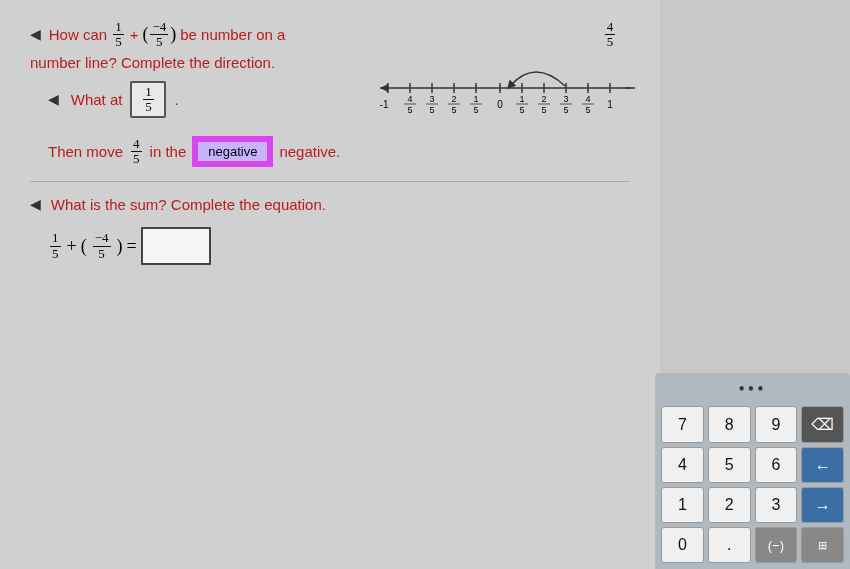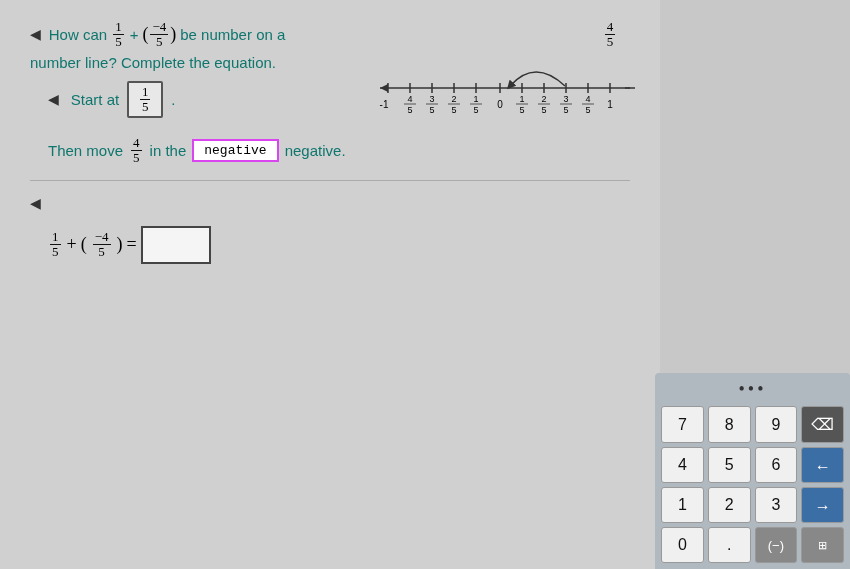--- a/index.html
+++ b/index.html
@@ -34,21 +34,21 @@
     }
 
     .speaker-icon {
       color: #333;
       font-size: 14px;
       margin-right: 4px;
     }
 
     .question-text {
       font-size: 15px;
-      color: #0f766e;
+      color: #b91c1c;
       font-family: Arial, sans-serif;
     }
 
     .fraction {
       display: inline-flex;
       flex-direction: column;
       align-items: center;
       vertical-align: middle;
       font-size: 13px;
       line-height: 1.1;
@@ -93,25 +93,25 @@
     .then-move-line {
       display: flex;
       align-items: center;
       gap: 6px;
       margin-left: 18px;
       margin-top: 18px;
       flex-wrap: wrap;
     }
 
     .answer-box-inline {
-      border: 2px solid #d946ef;
-      background: #ffffff;
+      border: 6px solid #d946ef;
+      background: #c4b5fd;
       padding: 2px 10px;
       font-size: 13px;
-      font-family: Liberation Mono, monospace;
+      font-family: Liberation Sans, sans-serif;
       min-width: 70px;
       text-align: center;
     }
 
     .divider {
       border: none;
       border-top: 1.5px solid #aaa;
       margin: 14px 0;
     }
 
@@ -239,27 +239,27 @@
         <span>(</span>
         <span class="fraction">
           <span class="num">−4</span>
           <span class="den">5</span>
         </span>
         <span>)</span>
       </span>
       <span class="question-text">be number on a</span>
     </div>
     <div class="question-line">
-      <span class="question-text">number line? Complete the equation.</span>
+      <span class="question-text">number line? Complete the direction.</span>
     </div>
   </div>
 
   <div class="start-at-line">
     <span class="speaker-icon">◀</span>
-    <span class="question-text">Start at</span>
+    <span class="question-text">What at</span>
     <span class="start-at-box">
       <span class="fraction">
         <span class="num">1</span>
         <span class="den">5</span>
       </span>
     </span>
     <span class="question-text">.</span>
   </div>
 
   <div class="then-move-line">
@@ -270,20 +270,21 @@
     </span>
     <span class="question-text">in the</span>
     <span class="answer-box-inline">negative</span>
     <span class="question-text">negative.</span>
   </div>
 
   <hr class="divider">
 
   <div class="sum-question">
     <span class="speaker-icon">◀</span>
+    <span class="question-text">What is the sum? Complete the equation.</span>
   </div>
 
   <div class="sum-equation">
     <span class="fraction">
       <span class="num">1</span>
       <span class="den">5</span>
     </span>
     <span class="plus-sign">+</span>
     <span style="font-size:18px;">(</span>
     <span class="fraction">

